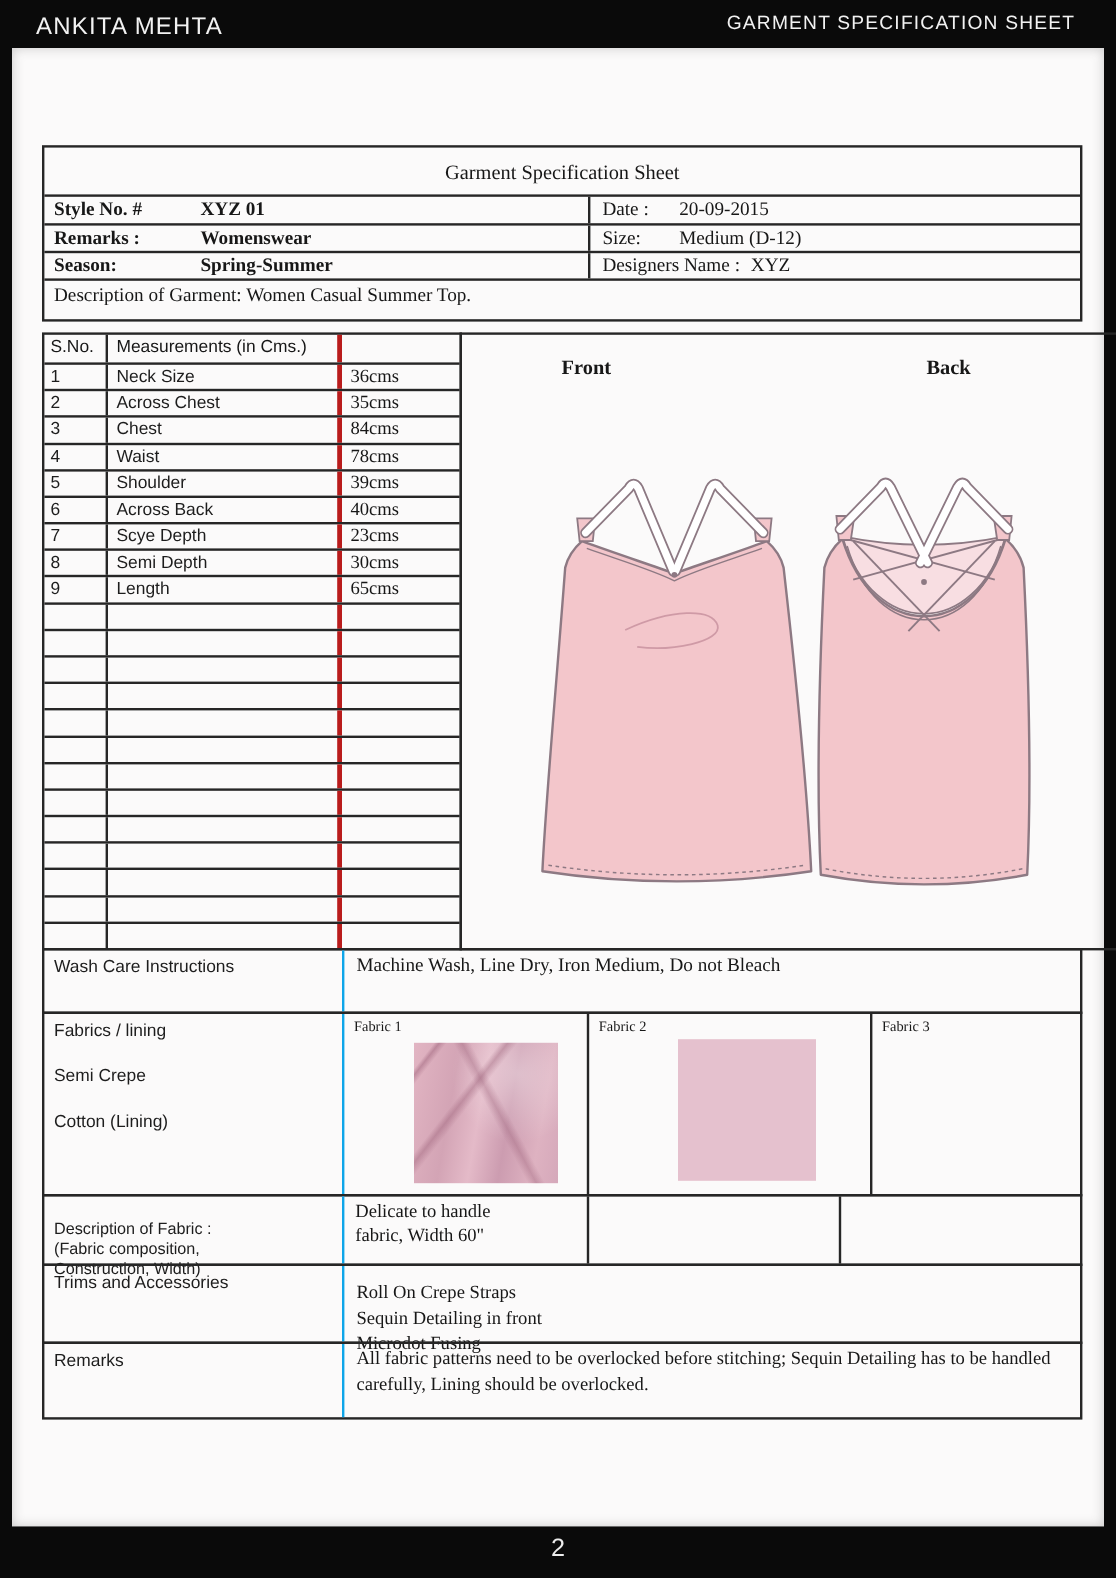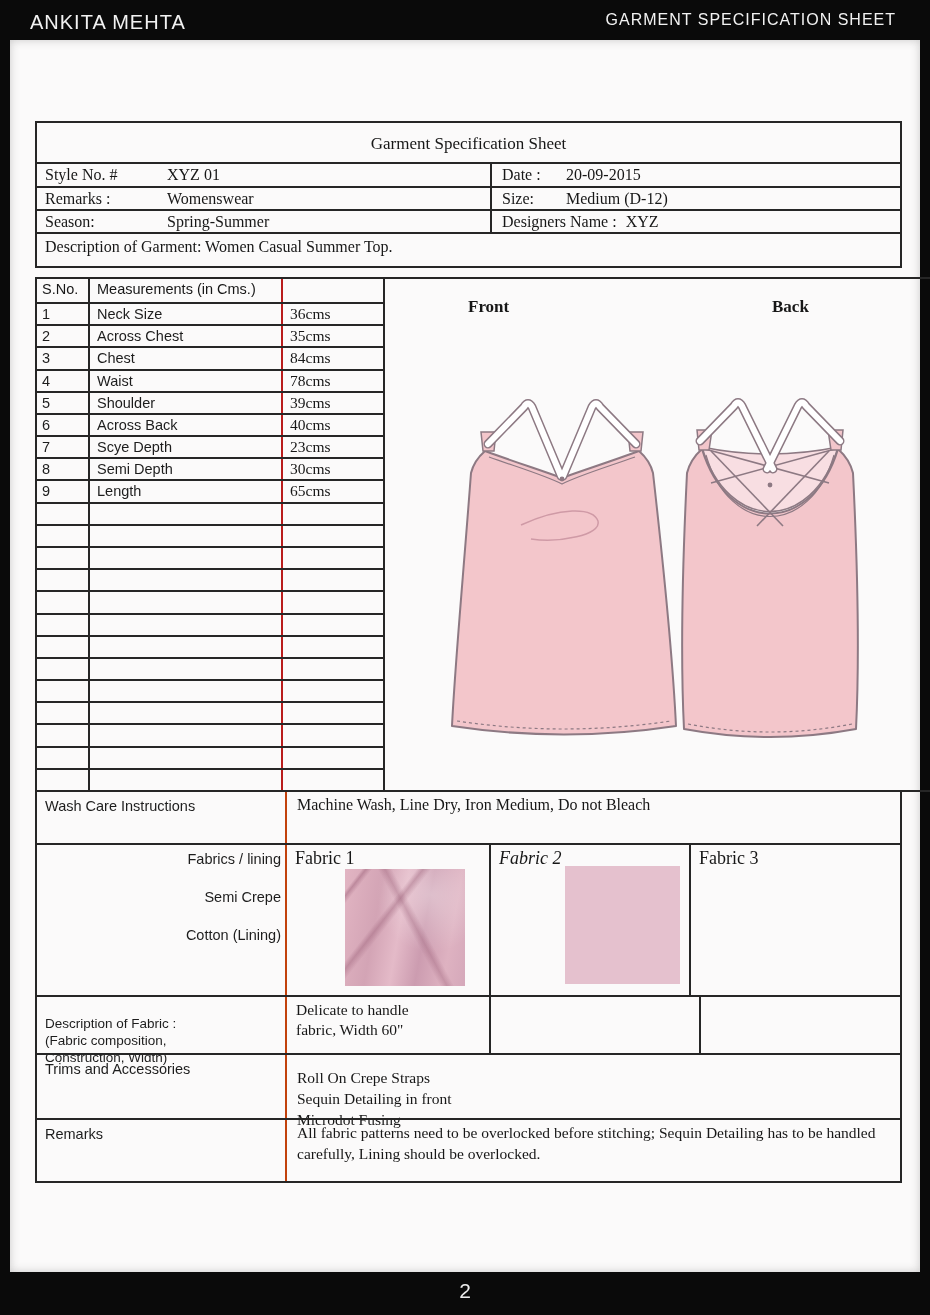--- a/index.html
+++ b/index.html
@@ -17,61 +17,61 @@
   .page { position:absolute; left:10px; top:40px; width:910px; height:1232px; background:#fbfafa; box-shadow: inset 0 0 10px rgba(60,60,60,0.25); }
   .sheet { position:absolute; left:25px; top:81px; width:867px; height:1062px; }
 
   .block { position:absolute; border:2px solid #262626; }
 
   
   #head { left:0; top:0; width:867px; height:147px; }
   .h-title { height:39px; text-align:center; font-size:17px; padding-top:11px; }
   .h-row { display:flex; border-top:2px solid #262626; height:24px; font-size:16px; line-height:21px; }
   .h-row.h23 { height:23px; }
-  .h-left { width:455px; border-right:2px solid #262626; display:flex; padding-left:8px; }
+  .h-left { width:455px; border-right:2px solid #262626; display:flex; padding-left:8px;font-weight:bold; }
   .h-label { width:122px; flex:none; }
   .h-right { flex:1; display:flex; padding-left:10px; }
   .h-rlabel { width:64px; flex:none; }
   .h-rlabel.wide { width:auto; margin-right:9px; }
   .h-desc { border-top:2px solid #262626; height:34px; padding:4px 0 0 8px; font-size:16px; }
 
   
   #measure { left:0; top:156px; width:350px; height:515px; }
   .m-grid { display:grid; grid-template-rows:23px repeat(22, 1fr); height:511px; }
   .m-row { display:flex; border-top:2px solid #262626; min-height:0; }
   .m-row:first-child { border-top:none; }
   .m-c1 { width:51px; flex:none; padding:1px 0 0 5px; }
   .m-c2 { width:193px; flex:none; border-left:2px solid #262626; padding:1px 0 0 7px; }
-  .m-c3 { flex:1; border-left:2px solid #b91c1c; padding:1px 0 0 7px; }
+  .m-c3 { flex:1; border-left:4px solid #b91c1c; padding:1px 0 0 7px; }
   .m-head .m-c1, .m-head .m-c2 { font-size:14.5px; line-height:18px; }
   .m-name, .m-no { font-size:14.5px; line-height:18px; font-family:"Liberation Sans", sans-serif; color:#1d1d1d; }
   .m-val { font-size:15.5px; line-height:18px; }
 
   
   #sketch { left:348px; top:156px; width:564px; height:515px; }
   .sk-label { position:absolute; font-size:17px; font-weight:bold; }
   .sk-front { left:83px; top:18px; }
   .sk-back { left:387px; top:18px; }
   #sketch svg { position:absolute; left:0; top:0; }
 
   
   .rowblock { display:flex; width:867px; left:0; }
-  .cell-label { width:250px; flex:none; border-right:2px solid #c2410c; padding:6px 4px 0 8px; font-size:14.5px; font-family:"Liberation Sans", sans-serif; color:#1d1d1d; }
+  .cell-label { width:250px; flex:none; border-right:2px solid #0ea5e9; padding:6px 4px 0 8px; font-size:14.5px; font-family:"Liberation Sans", sans-serif; color:#1d1d1d; }
   .cell-value { flex:1; padding:4px 12px 0 10px; font-size:16px; }
 
   #washcare { top:669px; height:55px; }
 
   #fabrics { top:722px; height:154px; }
-  .fab-info div { line-height:17px;text-align:right; }
+  .fab-info div { line-height:17px; }
   .fab-info .gap { margin-top:21px; }
   .fab-cell { position:relative; flex:none; border-right:2px solid #262626; }
   .fab-c1 { width:204px; }
-  .fab-c2 { width:200px;font-style:italic; }
+  .fab-c2 { width:236px; }
   .fab-c3 { flex:1; border-right:none; }
-  .fab-title { padding:3px 0 0 8px; font-size:18px; }
+  .fab-title { padding:3px 0 0 8px; font-size:12px; }
   .swatch { position:absolute; }
   .swatch1 { left:58px; top:24px; width:120px; height:117px;
      background:
        linear-gradient(128deg, transparent 0%, transparent 8%, rgba(150,90,115,0.45) 10%, transparent 13%, transparent 34%, rgba(150,90,115,0.40) 37%, transparent 41%, transparent 100%),
        linear-gradient(62deg, transparent 0%, transparent 52%, rgba(150,90,115,0.35) 56%, transparent 60%, transparent 100%),
        radial-gradient(ellipse at 72% 22%, rgba(255,255,255,0.35), transparent 45%),
        linear-gradient(100deg, #e2b5c3 0%, #d3a4b5 28%, #e4bac8 46%, #cc9cb0 64%, #deb2c1 84%, #d5a8ba 100%);
   }
   .swatch2 { left:74px; top:21px; width:115px; height:118px; background:#e5c1ce; }
 

